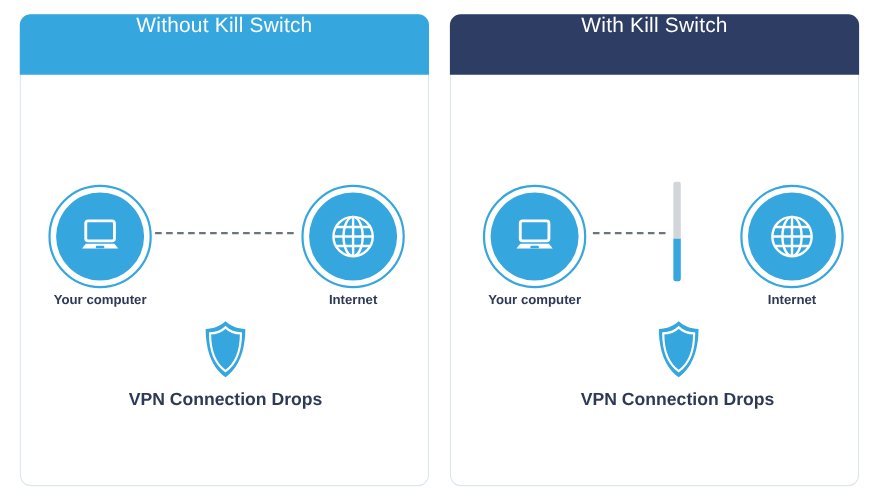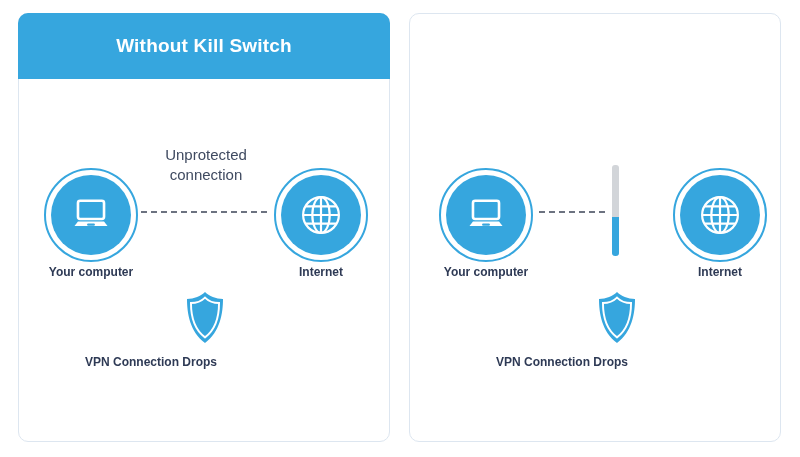--- a/index.html
+++ b/index.html
@@ -9,24 +9,24 @@
     font-family:"Liberation Sans",sans-serif;
   }
   .card{
     position:absolute;top:13px;width:372px;height:429px;
     background:#ffffff;border:1px solid var(--card-border,#dde6f0);
     border-radius:10px;box-sizing:border-box;
   }
   .card.left{left:18px}
   .card.right{left:409px}
   .card-header{
-    position:absolute;top:-1px;left:-1px;right:-1px;height:66px;
+    position:absolute;top:-1px;left:-1px;right:-1px;height:55px;
     border-radius:10px 10px 0 0;
-    display:flex;align-items:center;justify-content:center;
-    color:#ffffff;font-size:19px;font-weight:700;letter-spacing:.2px;
+    display:flex;justify-content:center;
+    color:#ffffff;font-size:19px;font-weight:400;letter-spacing:.2px;
   }
   .card.left  .card-header{background:var(--accent-blue,#36a6de)}
   .card.right .card-header{background:var(--navy,#2e3d64)}
   .card-body{position:absolute;left:0;top:0;right:0;bottom:0;}
 
   .conn-label{
     position:absolute;font-size:15px;line-height:20px;
     color:var(--muted-text,#3f4a60);text-align:center;
   }
   .left  .conn-label{left:127px;top:131px;width:120px;}
@@ -65,36 +65,35 @@
     border-radius:3px;overflow:hidden;
   }
   .kill-bar .seg-gray{height:52px;background:var(--bar-gray,#d2d5d9);}
   .kill-bar .seg-blue{height:39px;background:var(--accent-blue,#36a6de);}
 
   .shield-wrap{position:absolute;width:46px;height:53px;}
   .left  .shield-wrap{left:163px;top:277px;}
   .right .shield-wrap{left:184px;top:277px;}
 
   .vpn-label{
-    position:absolute;width:240px;top:341px;
-    font-size:12px;font-weight:700;color:var(--label-dark,#2e3a55);
+    position:absolute;width:240px;text-align:center;top:341px;
+    font-size:16px;font-weight:700;color:var(--label-dark,#2e3a55);
   }
   .left  .vpn-label{left:66px;}
   .right .vpn-label{left:86px;}
 </style>
 </head>
 <body>
 
 <div class="card left">
   <div class="card-header">
     <span>Without Kill Switch</span>
   </div>
   <div class="card-body">
 
-    <div class="conn-label">Unprotected connection</div>
 
     <div class="circle-ring computer-ring">
       <div class="circle-fill">
         <svg viewBox="0 0 48 38" width="42" height="33">
           <rect x="9" y="2" width="30" height="21" rx="2.5" fill="none" stroke="#ffffff" stroke-width="3"></rect>
           <path d="M9,26 L39,26 L43,31 L5,31 Z" fill="#ffffff"></path>
           <rect x="19.5" y="28.2" width="9" height="2.6" rx="1.2" style="fill:var(--accent-blue,#36a6de)"></rect>
         </svg>
       </div>
     </div>
@@ -117,20 +116,23 @@
       <svg viewBox="0 0 92 106" width="46" height="53">
         <path d="M46,2 C38,10 24,16 10,16 C10,44 16,82 46,104 C76,82 82,44 82,16 C68,16 54,10 46,2 Z" style="fill:var(--accent-blue,#36a6de)"></path>
         <path d="M46,2 C38,10 24,16 10,16 C10,44 16,82 46,104 C76,82 82,44 82,16 C68,16 54,10 46,2 Z" transform="translate(46,53) scale(0.78) translate(-46,-53)" fill="none" stroke="#ffffff" stroke-width="5"></path>
       </svg>
     </div>
     <div class="vpn-label">VPN Connection Drops</div>
   </div>
 </div>
 
 <div class="card right">
+  <div class="card-header">
+    <span>With Kill Switch</span>
+  </div>
   <div class="card-body">
 
 
     <div class="circle-ring computer-ring">
       <div class="circle-fill">
         <svg viewBox="0 0 48 38" width="42" height="33">
           <rect x="9" y="2" width="30" height="21" rx="2.5" fill="none" stroke="#ffffff" stroke-width="3"></rect>
           <path d="M9,26 L39,26 L43,31 L5,31 Z" fill="#ffffff"></path>
           <rect x="19.5" y="28.2" width="9" height="2.6" rx="1.2" style="fill:var(--accent-blue,#36a6de)"></rect>
         </svg>

